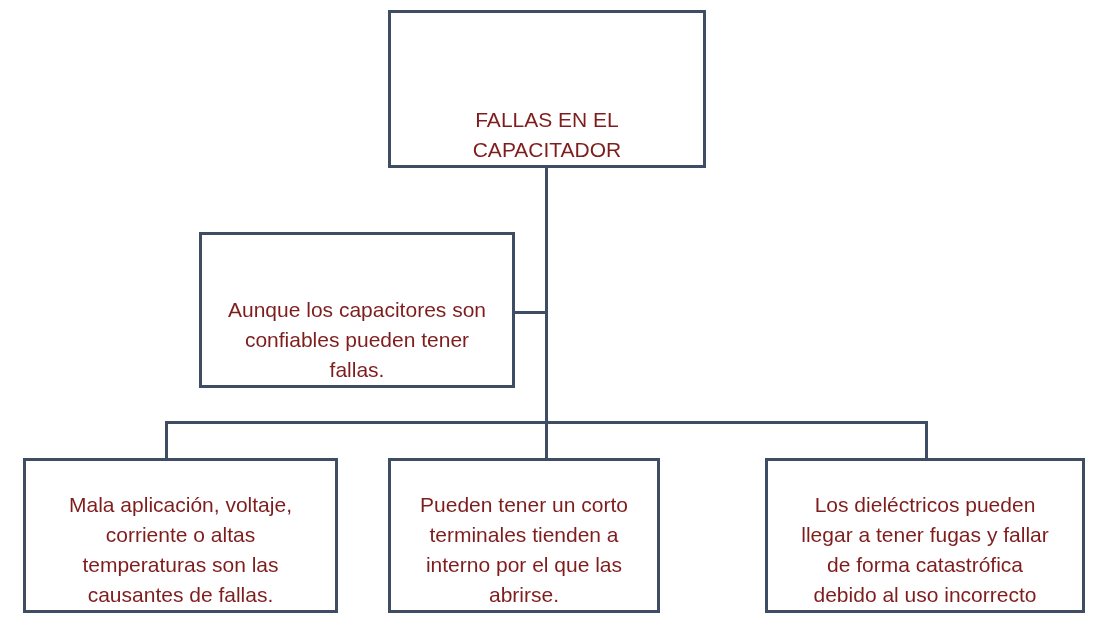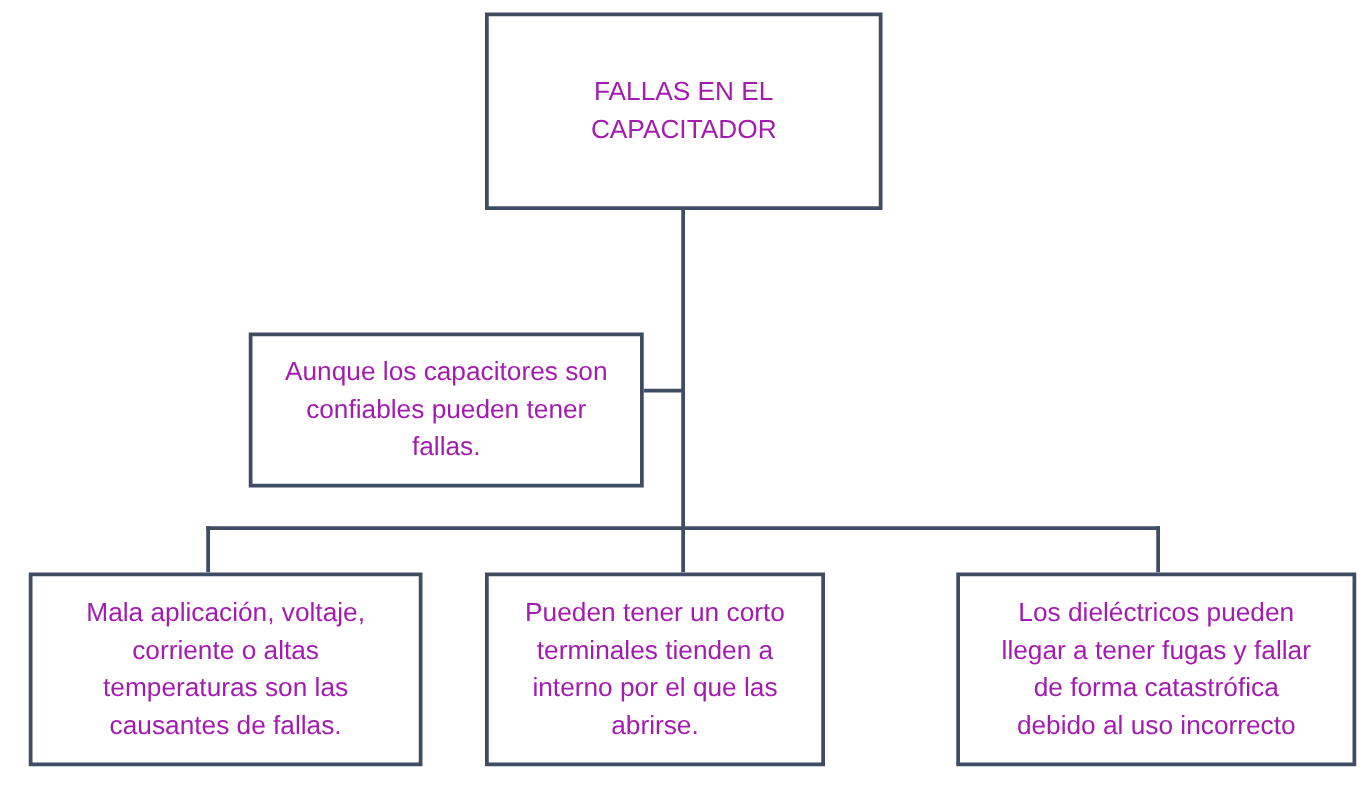--- a/index.html
+++ b/index.html
@@ -12,42 +12,42 @@
     width: 1093px;
     height: 628px;
     background: #ffffff;
     font-family: "Liberation Sans", "DejaVu Sans", sans-serif;
     overflow: hidden;
   }
   .node {
     position: absolute;
     border: 3px solid #3E4D63;
     background: #ffffff;
-    color: #a21caf;
+    color: #7f1d1d;
     display: flex;
     flex-direction: column;
     align-items: center;
-    justify-content: center;
+    justify-content: flex-end;
     text-align: center;
     box-sizing: border-box;
     z-index: 2;
   }
   .node .line {
     font-size: 21px;
     line-height: 30px;
     white-space: nowrap;
   }
   .connector {
     position: absolute;
     background: #3E4D63;
     z-index: 1;
   }
   
   #root-node  { left: 388px; top: 10px;  width: 318px; height: 158px; }
-  #note-node  { left: 199px; top: 232px; width: 316px; height: 124px; margin-top: 34px; }
+  #note-node  { left: 199px; top: 232px; width: 316px; height: 156px; }
   #cause1-node{ left: 8px;   top: 458px; width: 315px; height: 155px; margin-left: 15px; }
   #cause2-node{ left: 388px; top: 458px; width: 272px; height: 155px; }
   #cause3-node{ left: 765px; top: 458px; width: 320px; height: 155px; }
   
   #trunk-line        { left: 545px; top: 168px; width: 3px;   height: 290px; }
   #note-link-line    { left: 515px; top: 311px; width: 32px;  height: 3px;   }
   #distribution-line { left: 165px; top: 421px; width: 763px; height: 3px;   }
   #left-branch-line  { left: 165px; top: 421px; width: 3px;   height: 37px;  }
   #right-branch-line { left: 925px; top: 421px; width: 3px;   height: 37px;  }
 </style>

